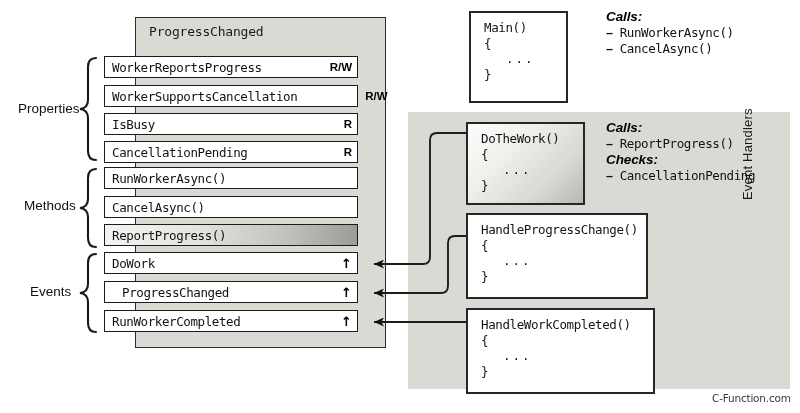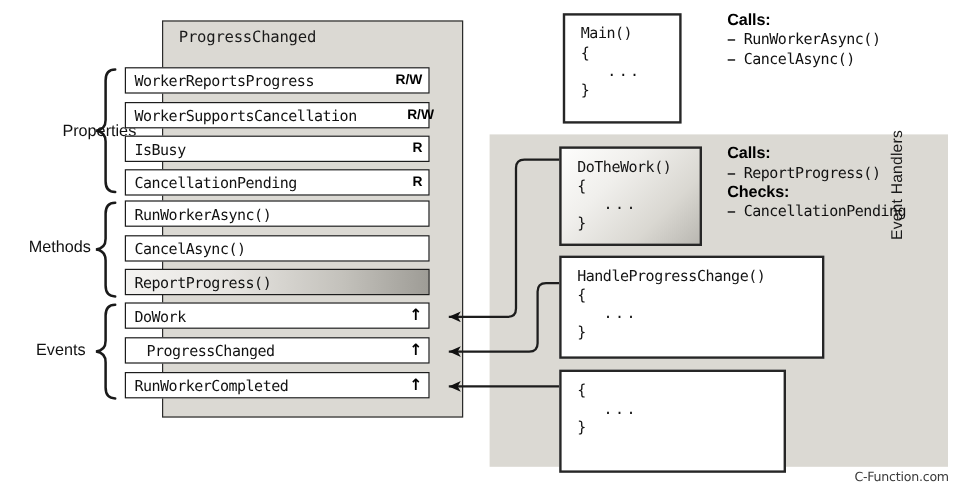--- a/index.html
+++ b/index.html
@@ -47,20 +47,21 @@
   
   .member{
     position:absolute;
     left:104px; width:254px; height:22px;
     background:#ffffff;
     border:1.6px solid #1c1c1c;
     box-sizing:border-box;
     display:flex; align-items:center;
     justify-content:space-between;
     padding:0 5px 0 7px;
+    gap:26px;
   }
   .member .mname{
     font-family:"DejaVu Sans Mono", monospace;
     font-size:12.5px; color:#111;
     letter-spacing:-.4px;
     white-space:nowrap;
   }
   .member .macc{
     font-family:"Liberation Sans", sans-serif;
     font-size:11.5px; font-weight:bold; color:#000;padding-left:42px;
@@ -95,21 +96,21 @@
   }
   .codebox.shaded{
     background:linear-gradient(135deg,#fdfdfc 0%,#f0efec 35%,#d9d7d1 72%,#b9b7b1 100%);
   }
   .codebox .ell{padding-left:22px;letter-spacing:2px;}
 
   
   .annot{position:absolute;color:#111;}
   .annot .hdr{
     font-size:13.5px;font-weight:bold;color:#000;
-    letter-spacing:-.1px;line-height:16px;
+    letter-spacing:-.1px;line-height:16px;font-style:italic;
   }
   .annot .itm{
     font-family:"DejaVu Sans Mono", monospace;
     font-size:12.5px;letter-spacing:-.4px;
     line-height:16px;white-space:nowrap;padding-left:11px;
     text-indent:-11px;
   }
   .annot .itm b{font-family:"Liberation Sans",sans-serif;font-weight:bold;}
 
   
@@ -135,21 +136,21 @@
 
   <svg class="conn">
 
     <path d="M96,58 q-8,0 -8,9 v33 q0,8 -8,9 q8,1 8,9 v33 q0,9 8,9" fill="none" stroke="#1a1a1a" stroke-width="2.1" stroke-linecap="round"></path>
 
     <path d="M96,169 q-8,0 -8,9 v21 q0,8 -8,9 q8,1 8,9 v21 q0,9 8,9" fill="none" stroke="#1a1a1a" stroke-width="2.1" stroke-linecap="round"></path>
 
     <path d="M96,254 q-8,0 -8,9 v21 q0,8 -8,9 q8,1 8,9 v21 q0,9 8,9" fill="none" stroke="#1a1a1a" stroke-width="2.1" stroke-linecap="round"></path>
   </svg>
 
-  <div class="grp-label" style="left:18px;top:101px;margin-left:34px;">Properties</div>
+  <div class="grp-label" style="left:18px;top:101px;">Properties</div>
   <div class="grp-label" style="left:24px;top:198px;">Methods</div>
   <div class="grp-label" style="left:30px;top:284px;">Events</div>
 
   <div class="member" style="top:56px;">
     <span class="mname">WorkerReportsProgress</span>
     <span class="macc">R/W</span>
   </div>
   <div class="member" style="top:85px;">
     <span class="mname">WorkerSupportsCancellation</span>
     <span class="macc">R/W</span>
@@ -223,27 +224,28 @@
     <div>}</div>
   </div>
 
   <div class="annot" style="left:606px;top:120px;">
     <div class="hdr">Calls:</div>
     <div class="itm"><b>–</b>&nbsp;<span>ReportProgress()</span></div>
     <div class="hdr">Checks:</div>
     <div class="itm"><b>–</b>&nbsp;<span>CancellationPending</span></div>
   </div>
 
-  <div class="codebox" style="left:466px;top:213px;width:221px;height:86px;">
+  <div class="codebox" style="left:466px;top:213px;width:182px;height:86px;">
     <div>HandleProgressChange()</div>
     <div>{</div>
     <div class="ell">...</div>
     <div>}</div>
   </div>
 
   <div class="codebox" style="left:466px;top:308px;width:189px;height:86px;">
+    <div>HandleWorkCompleted()</div>
     <div>{</div>
     <div class="ell">...</div>
     <div>}</div>
   </div>
 
   <div class="watermark">C-Function.com</div>
 </div>
 
 </body></html>

